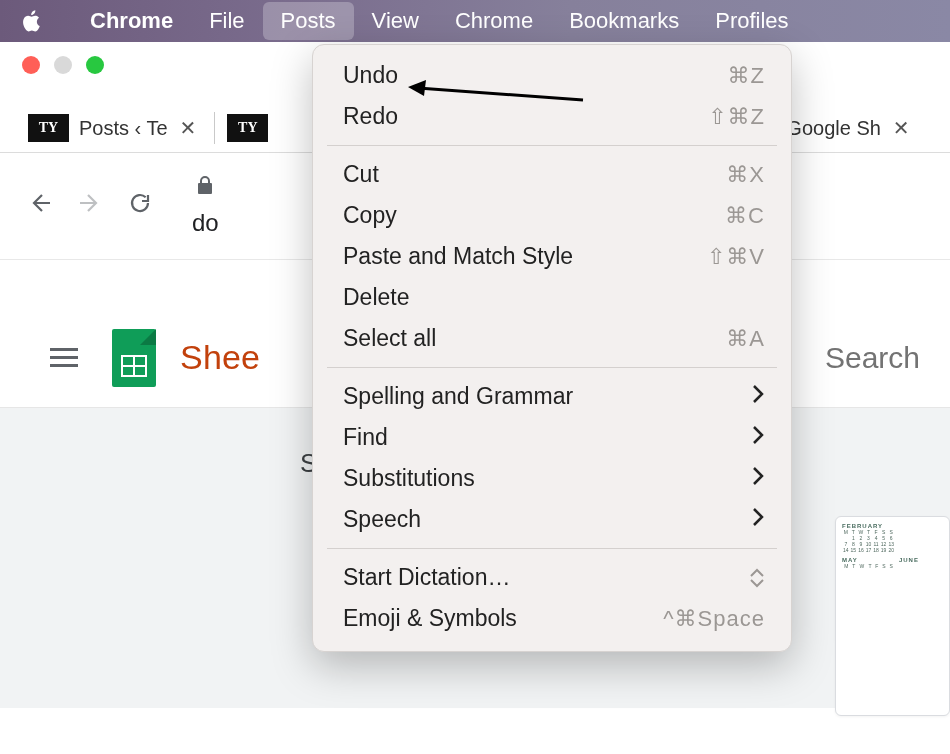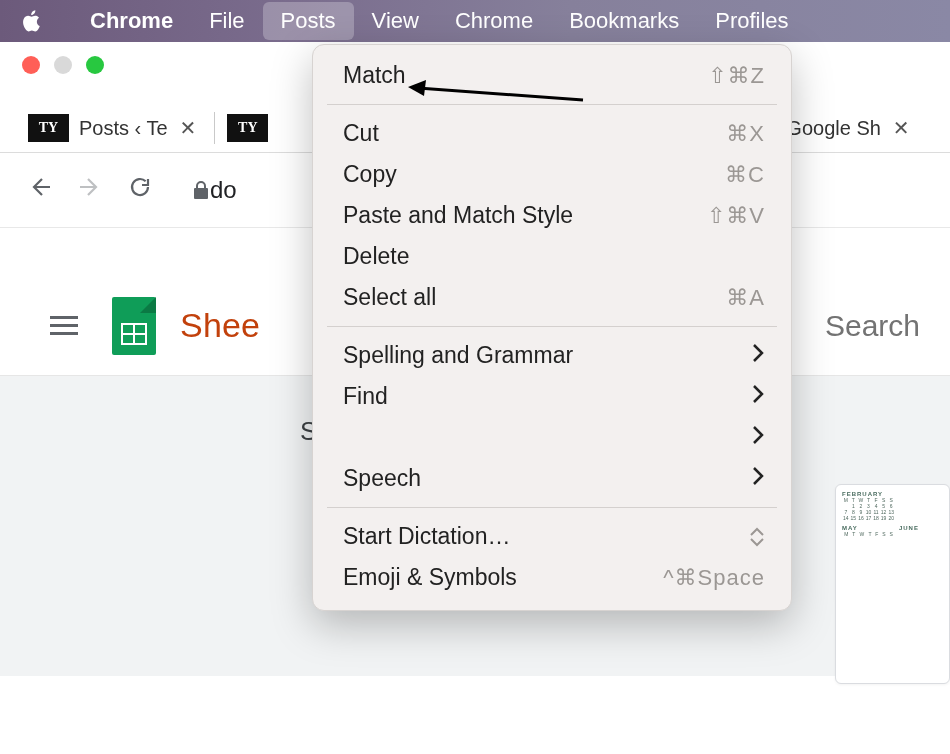--- a/index.html
+++ b/index.html
@@ -72,21 +72,21 @@
     display:flex;
     align-items:center;
     gap:26px;
     padding:22px 0 22px 28px;
     border-top:1px solid #dcdcdc;
     border-bottom:1px solid #e8e8e8;
     font-size:22px;
     color:#3c4043;
   }
   .addrbar .navbtn svg { width:24px; height:24px; stroke:#5f6368; stroke-width:2.2; fill:none; }
-  .addrbar .lockwrap { display:flex; align-items:center; margin-left:14px; }
+  .addrbar .lockwrap { display:flex; align-items:center; gap:14px; margin-left:14px;flex-direction:column; }
   .addrbar .lockwrap svg { width:18px; height:20px; fill:#5f6368; }
   .addrbar .urltext { color:#202124; font-size:24px; }
 
   
   .sheets-white { background:#fff; height:48px; }
   .sheets-bar {
     display:flex; align-items:center; padding:0 0 0 50px;
     height:100px; background:#fff; border-bottom:1px solid #e6e6e6;
   }
   .hamb { display:flex; flex-direction:column; gap:5px; margin-right:34px; }
@@ -312,21 +312,25 @@
         </div>
       <div class="calblk">
           <div class="mon">JUNE</div>
         </div>
     </div>
   </div>
 </div>
 
 <div class="menu">
   <div class="row">
-    <span>Match</span>
+    <span>Undo</span>
+    <span class="shortcut">⌘Z</span>
+  </div>
+  <div class="row">
+    <span>Redo</span>
     <span class="shortcut">⇧⌘Z</span>
   </div>
   <hr>
   <div class="row">
     <span>Cut</span>
     <span class="shortcut">⌘X</span>
   </div>
   <div class="row">
     <span>Copy</span>
     <span class="shortcut">⌘C</span>
@@ -349,20 +353,21 @@
           <path d="M3 2l8 8-8 8"></path>
         </svg></span>
   </div>
   <div class="row">
     <span>Find</span>
     <span class="chev"><svg viewBox="0 0 14 20">
           <path d="M3 2l8 8-8 8"></path>
         </svg></span>
   </div>
   <div class="row">
+    <span>Substitutions</span>
     <span class="chev"><svg viewBox="0 0 14 20">
           <path d="M3 2l8 8-8 8"></path>
         </svg></span>
   </div>
   <div class="row">
     <span>Speech</span>
     <span class="chev"><svg viewBox="0 0 14 20">
           <path d="M3 2l8 8-8 8"></path>
         </svg></span>
   </div>

